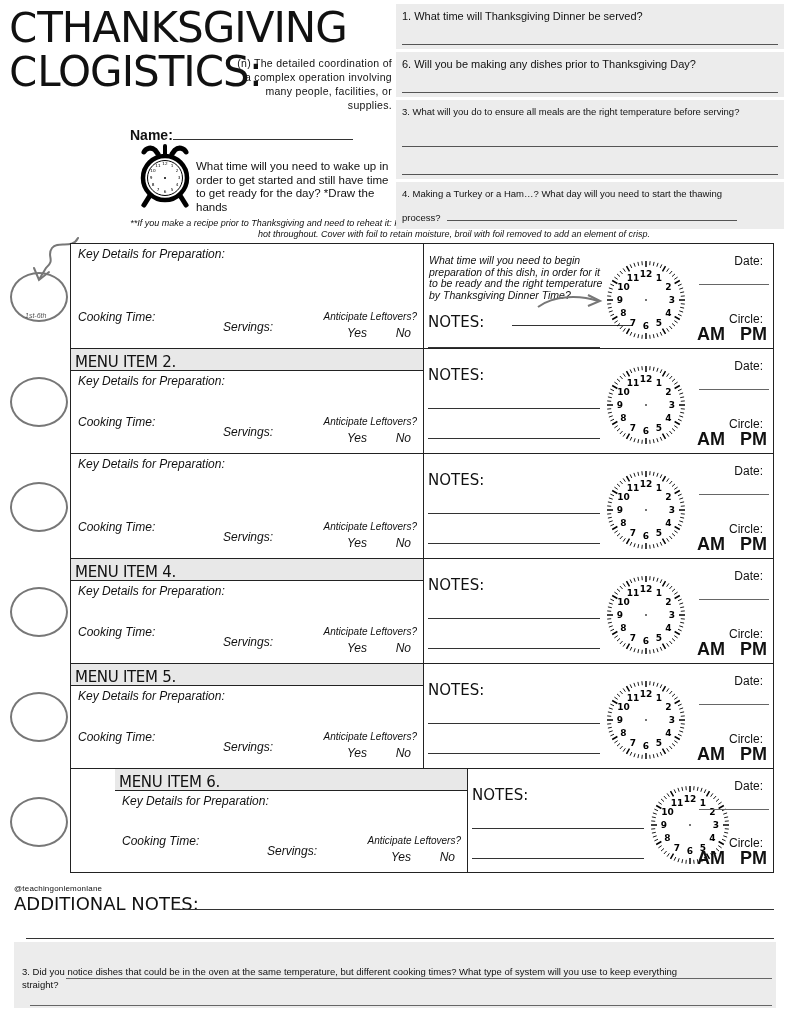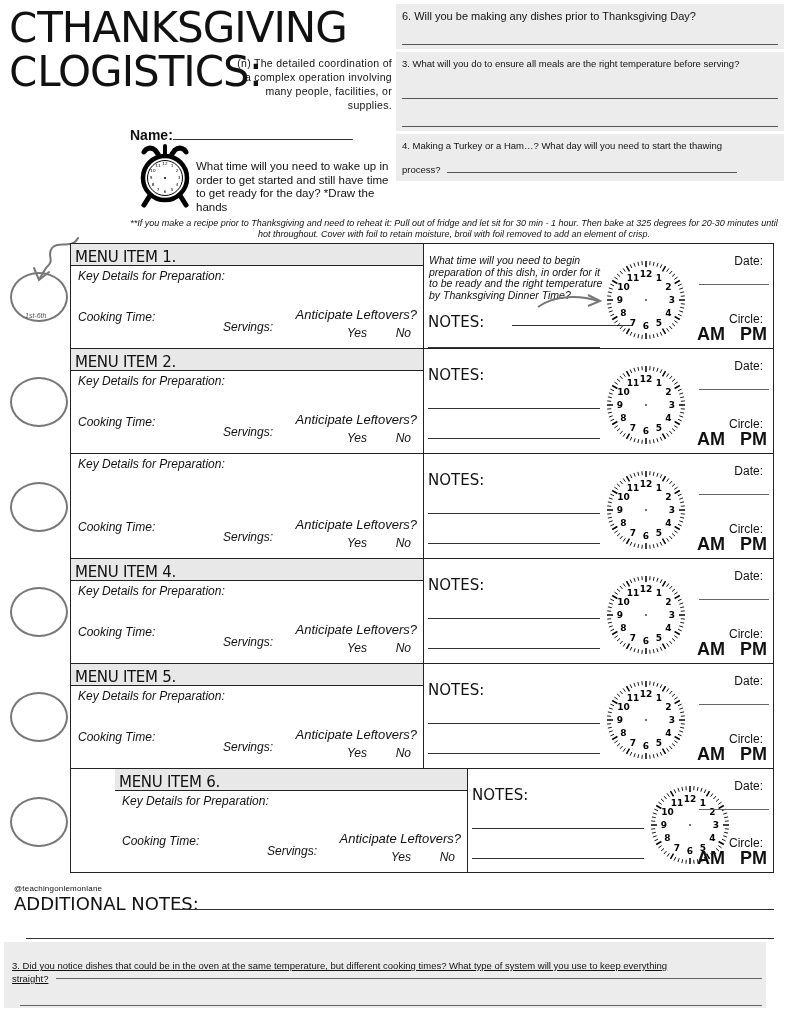--- a/index.html
+++ b/index.html
@@ -81,21 +81,21 @@
     position: relative;
   }
   .item-title {
     position: absolute; left: 4px; bottom: -1px;
     font-family: "DejaVu Sans", sans-serif;
     font-size: 15px; letter-spacing: -.3px; white-space: nowrap;
   }
   .keydetails { font-size: 12px; font-style: italic; padding: 3px 0 0 7px; }
   .ct { position: absolute; left: 7px; bottom: 24px; font-size: 12px; font-style: italic; }
   .sv { position: absolute; left: 152px; bottom: 14px; font-size: 12px; font-style: italic; }
-  .leftovers-lbl { position: absolute; right: 6px; bottom: 26px; font-size: 13px; font-style: italic; }
+  .leftovers-lbl { position: absolute; right: 6px; bottom: 26px; font-size: 10px; font-style: italic; }
   .yn { position: absolute; bottom: 8px; font-size: 12px; font-style: italic; }
   .yn.yes { right: 56px; }
   .yn.no  { right: 12px; }
 
   .right-cell { flex: 1; position: relative; overflow: hidden; margin-top: 9px; }
   .prompt {
     position: absolute; left: 5px; top: 2px; width: 180px;
     font-size: 10.5px; line-height: 11.5px; font-style: italic;
   }
   .notes-lbl {
@@ -125,22 +125,22 @@
   
   .watermark { position: absolute; left: 14px; top: 884px; font-size: 8px; letter-spacing: .2px; }
   .addnotes {
     position: absolute; left: 14px; top: 893px;
     font-family: "DejaVu Sans", sans-serif; font-size: 18px;
   }
   .addnotes-rule1 { position: absolute; left: 172px; top: 909px; width: 602px; border-bottom: 1.4px solid #333; }
   .addnotes-rule2 { position: absolute; left: 26px; top: 938px; width: 748px; border-bottom: 1.4px solid #333; }
 
   .q3box {
-    position: absolute; left: 4px; top: 942px; width: 762px; height: 66px;
-    background: #ececec; padding: 17px 8px; text-decoration: underline;
+    position: absolute; left: 14px; top: 942px; width: 762px; height: 66px;
+    background: #ececec; padding: 23px 8px;
   }
   .q3-text { font-size: 9.5px; line-height: 13px; }
   .q3-rule { position: absolute; left: 52px; top: 36px; width: 706px; border-bottom: 1.1px solid #666; }
   .q3-rule2 { position: absolute; left: 16px; top: 63px; width: 742px; border-bottom: 1.1px solid #666; }
 </style>
 </head>
 <body>
 
 <div class="header">
 
@@ -184,20 +184,24 @@
     <path d="M13 55 l-5 8" stroke="#000" stroke-width="5" stroke-linecap="round"></path>
     <path d="M45 55 l5 8" stroke="#000" stroke-width="5" stroke-linecap="round"></path>
   </svg>
 
   <div class="wake-text">What time will you need to wake up in order to get started and still have time to get ready for the day?   *Draw the hands</div>
 
   <div class="reheat-note">**If you make a recipe prior to Thanksgiving and need to reheat it: Pull out of fridge and let sit for 30 min - 1 hour. Then bake at 325 degrees for 20-30 minutes until hot throughout. Cover with foil to retain moisture, broil with foil removed to add an element of crisp.</div>
 
   <div class="questions">
     <div class="qbox">
+      <div class="q-text">1. What time will Thanksgiving Dinner be served?</div>
+      <div class="q-rule"></div>
+    </div>
+    <div class="qbox">
       <div class="q-text">6. Will you be making any dishes prior to Thanksgiving Day?</div>
       <div class="q-rule"></div>
     </div>
     <div class="qbox">
       <div class="q-text small">3. What will you do to ensure all meals are the right temperature before serving?</div>
       <div class="q-rule thin"></div>
       <div class="q-rule thin"></div>
     </div>
     <div class="qbox">
       <div class="q-text small">4. Making a Turkey or a Ham…? What day will you need to start the thawing</div>
@@ -209,23 +213,20 @@
 </div>
 
 <svg class="arrow-svg" width="80" height="65" viewBox="0 0 80 65">
   <path d="M70 6 c-6 12 -20 2 -26 10 c-6 8 4 12 -6 20 l-6 10" stroke="#777" stroke-width="2" fill="none" stroke-linecap="round"></path>
   <path d="M26 36 l5 12 l10 -8" stroke="#777" stroke-width="2" fill="none" stroke-linecap="round"></path>
 </svg>
 
 <div class="table-wrap">
   <div class="menu-row">
     <div class="left-cell">
-      <div class="item-header">
-        <div class="item-title">MENU ITEM 1.</div>
-      </div>
       <div class="keydetails">Key Details for Preparation:</div>
       <div class="ct">Cooking Time:</div>
       <div class="sv">Servings:</div>
       <div class="leftovers-lbl">Anticipate Leftovers?</div>
       <div class="yn yes">Yes</div>
       <div class="yn no">No</div>
     </div>
     <div class="right-cell">
       <div class="prompt">What time will you need to begin preparation of this dish, in order for it to be ready and the right temperature by Thanksgiving Dinner Time?</div>
         <svg style="position:absolute;left:112px;top:40px;" width="70" height="18" viewBox="0 0 70 18">

